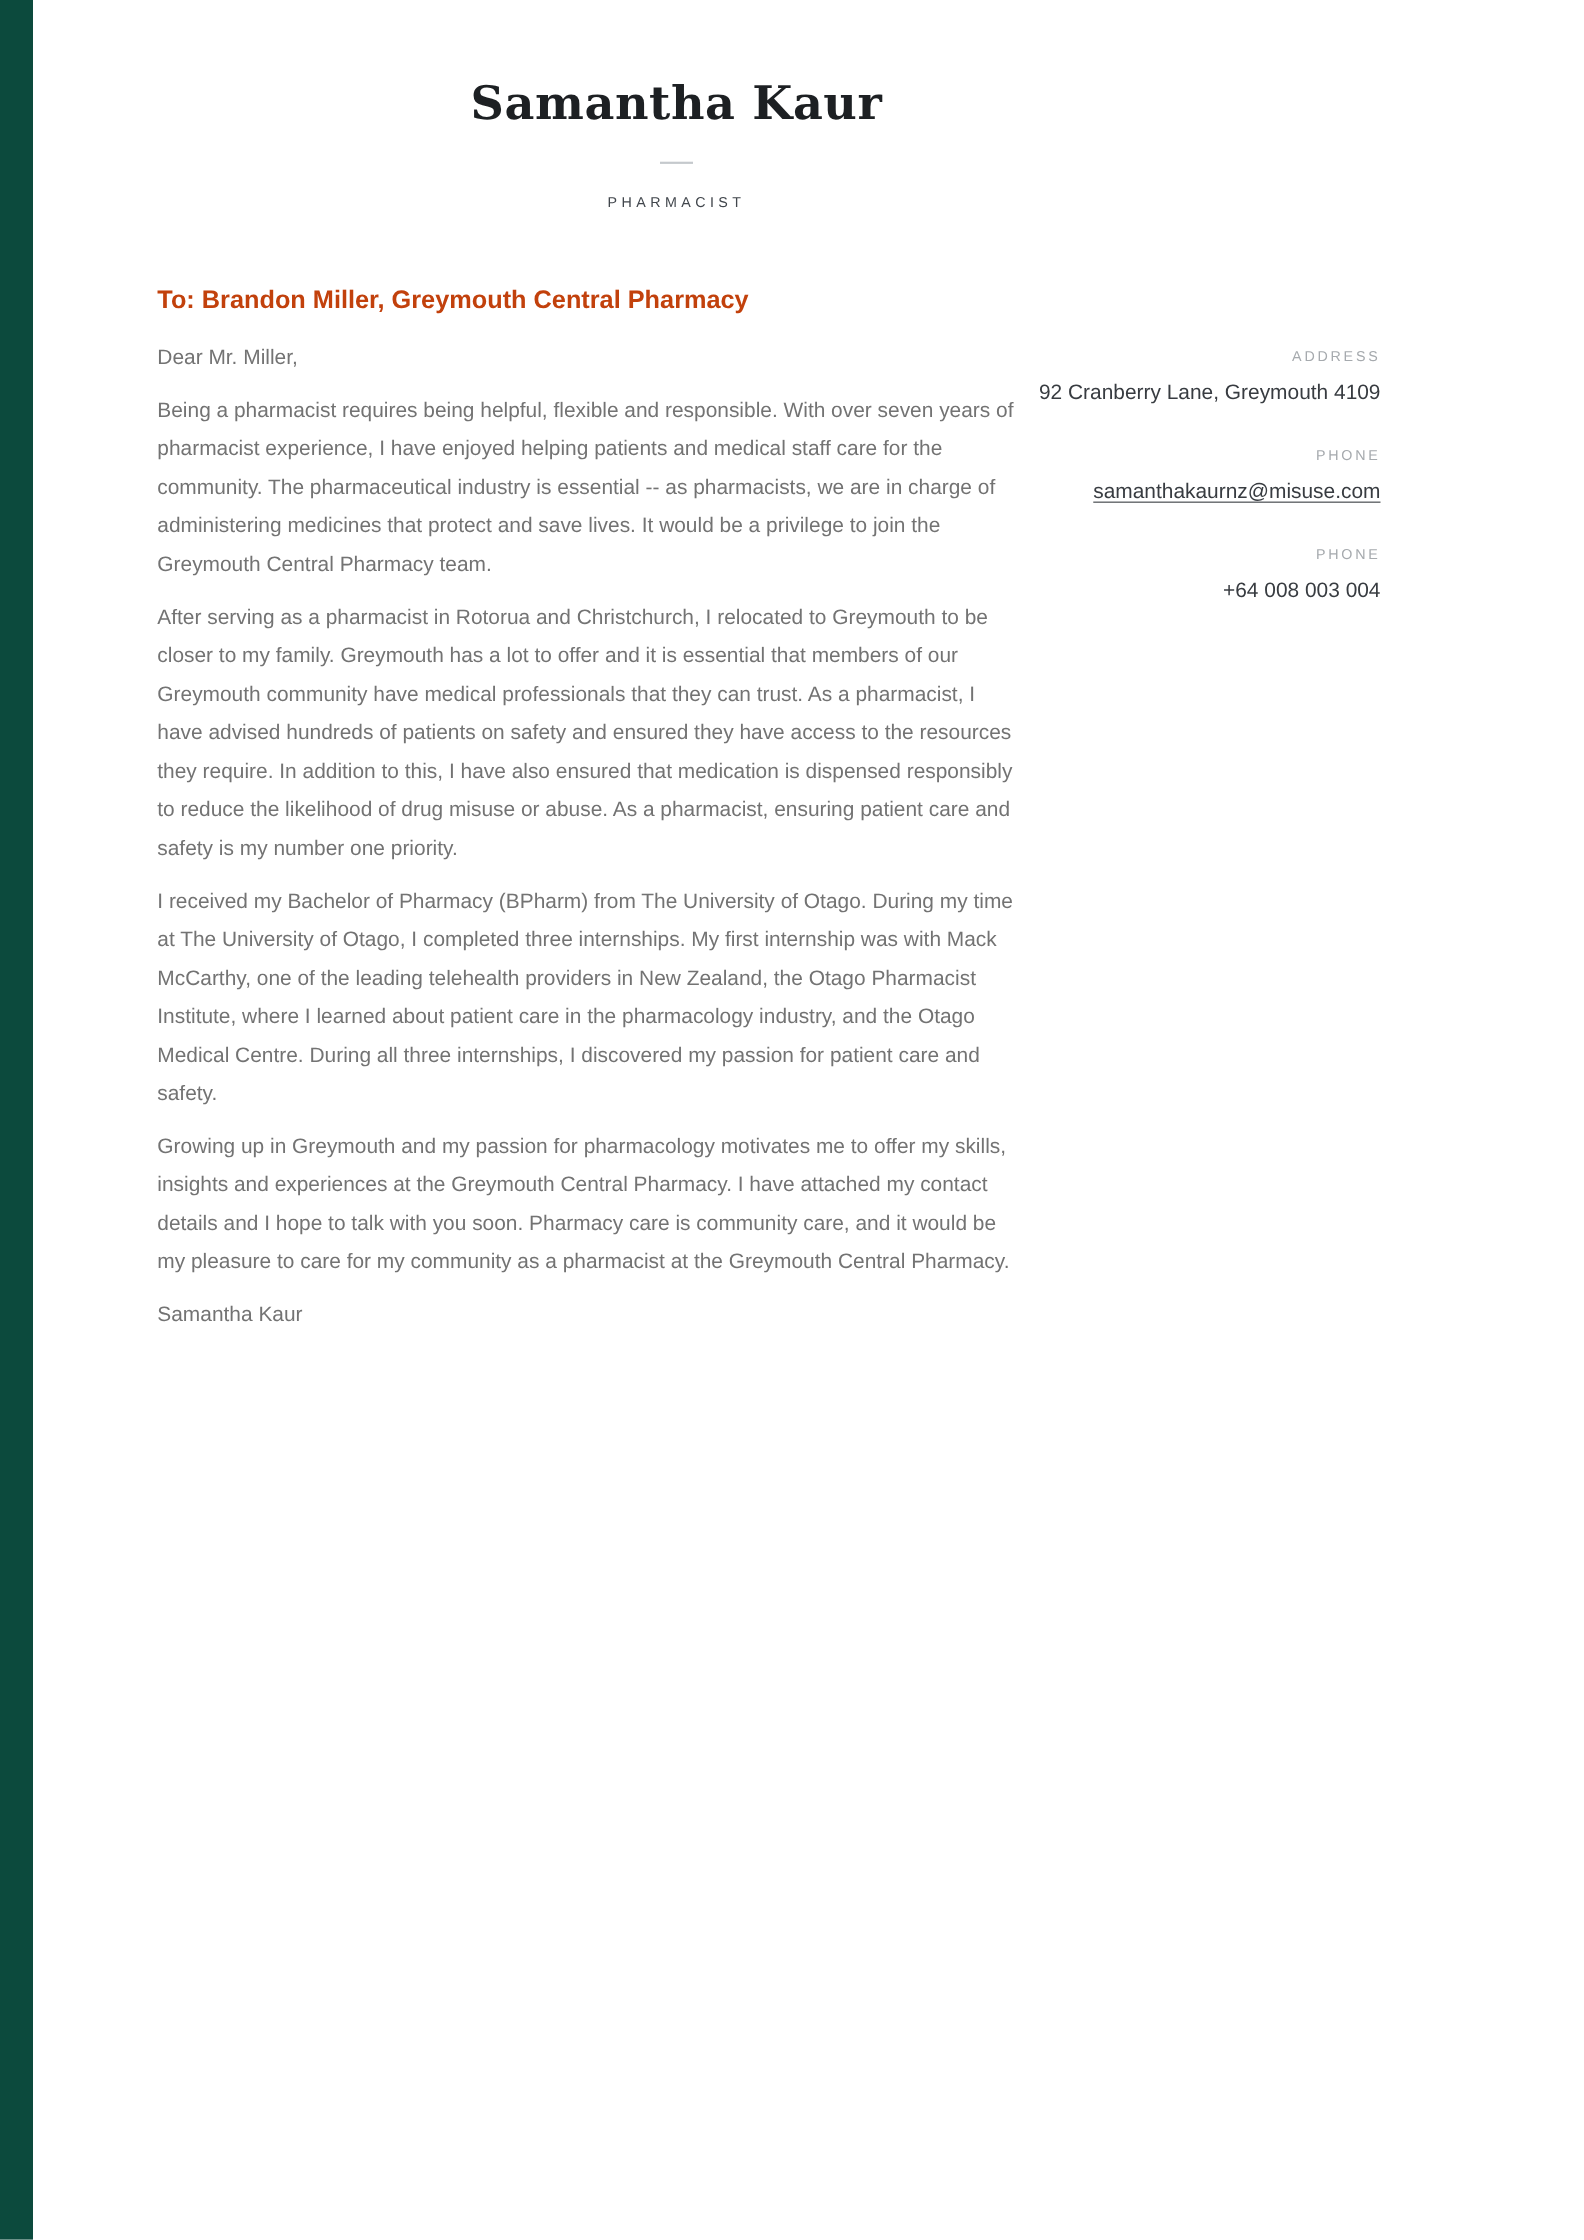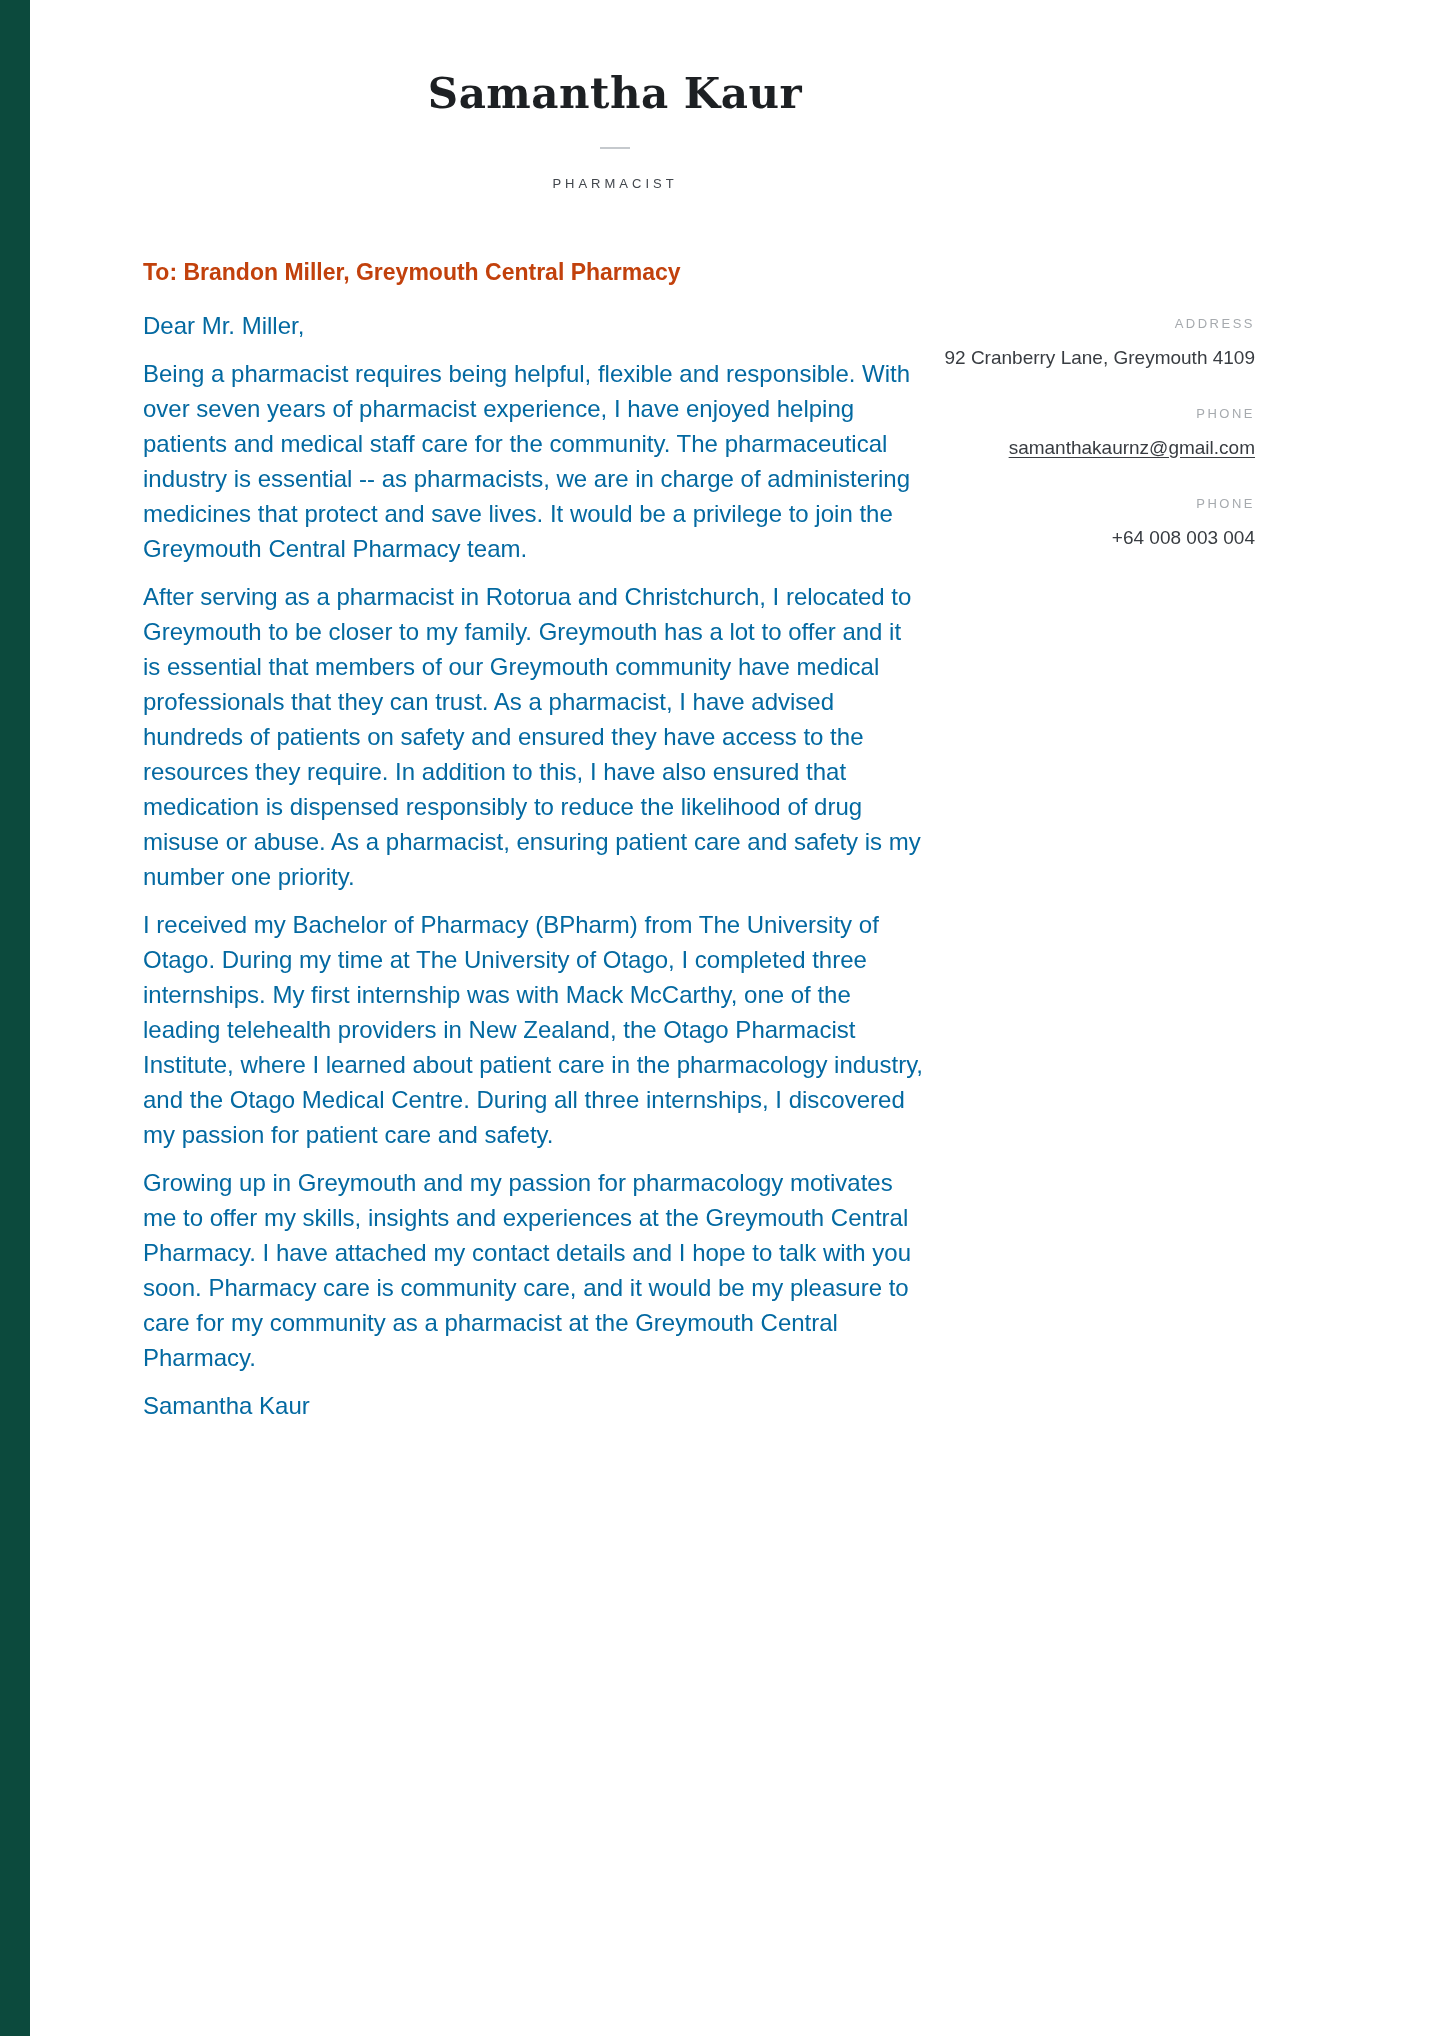--- a/index.html
+++ b/index.html
@@ -68,24 +68,24 @@
     flex: 0 0 auto;
   }
   .recipient-heading {
     font-size: 23px;
     line-height: 28px;
     font-weight: 700;
     color: #c2410c;
     margin: 0 0 22px 0;
   }
   .letter-col p {
-    font-size: 24px;
+    font-size: 19px;
     line-height: 35px;
     margin: 0 0 13px 0;
-    color: #0369a1;
+    color: #737373;
   }
   .closing { margin-bottom: 13px; }
   .signature { margin-bottom: 0; }
   
   .sidebar-col {
     margin-left: auto;
     width: 332px;
     flex: 0 0 auto;
     padding-top: 58px;
     text-align: right;
@@ -137,21 +137,21 @@
     <div class="sidebar-col">
 
       <div>
         <div class="sb-label">ADDRESS</div>
         <div class="sb-value">92 Cranberry Lane, Greymouth 4109</div>
       </div>
 
       <div>
         <div class="sb-label">PHONE</div>
         <div class="sb-value">
-          <a href="#">samanthakaurnz@gmail.com</a>
+          <a href="#">samanthakaurnz@misuse.com</a>
         </div>
       </div>
 
       <div>
         <div class="sb-label">PHONE</div>
         <div class="sb-value">+64 008 003 004</div>
       </div>
 
     </div>
 

